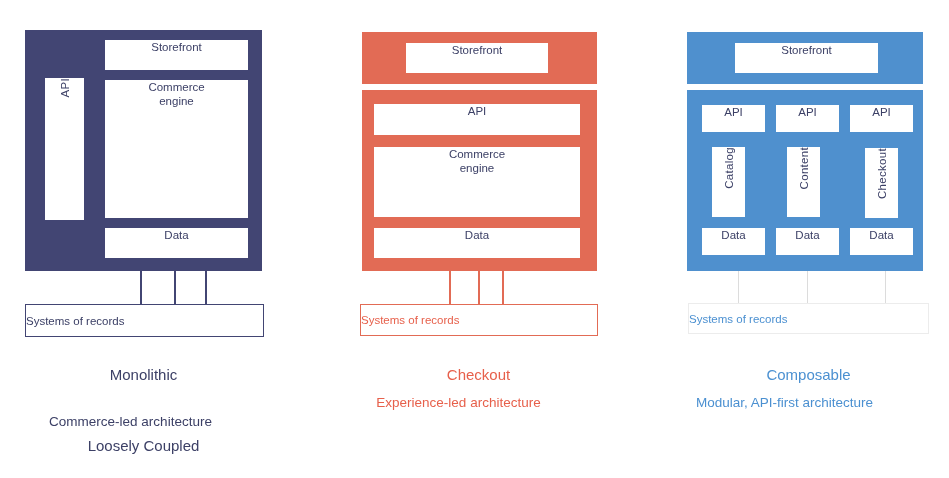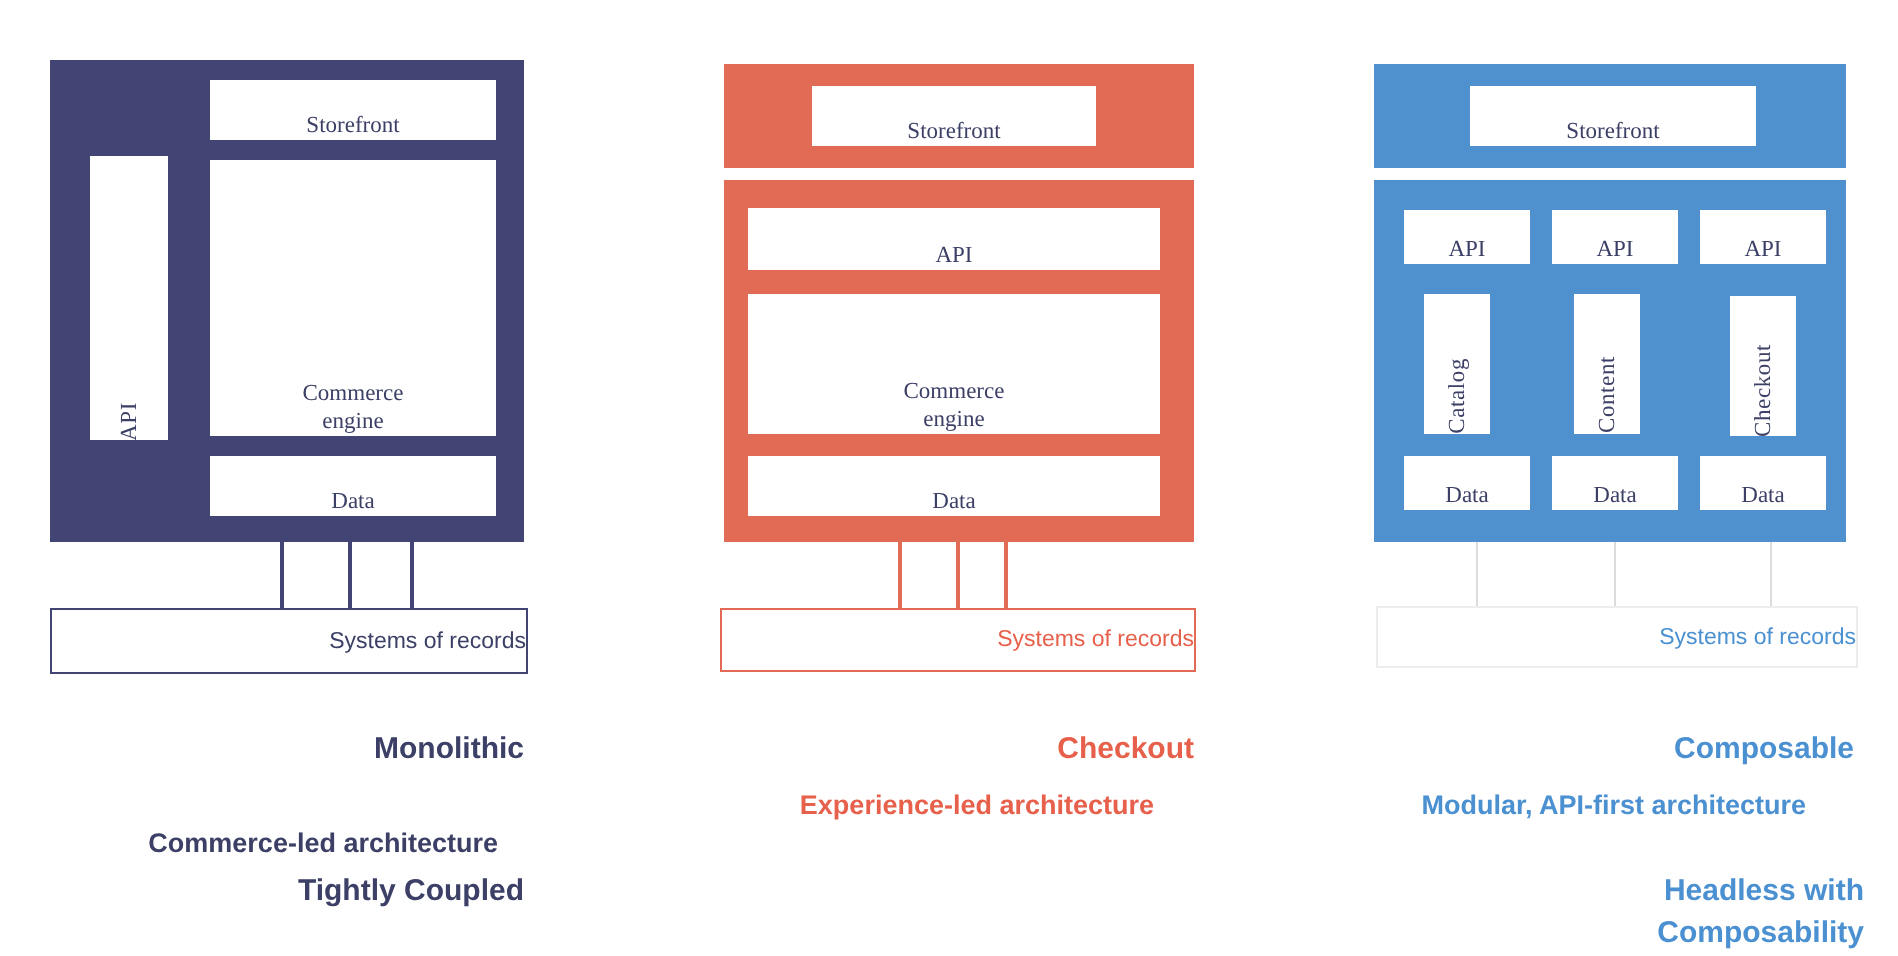--- a/index.html
+++ b/index.html
@@ -12,37 +12,37 @@
   .stage{
     position:relative; width:949px; height:478px; background:#ffffff;
     font-family:"Liberation Sans", sans-serif; overflow:hidden;
   }
   .abs{position:absolute;}
   .fill-navy{background:var(--navy);}
   .fill-coral{background:var(--coral);}
   .fill-blue{background:var(--blue);}
   .box{
     position:absolute; background:#ffffff; display:flex;
-    align-items:flex-end; justify-content:center; text-align:center;
-    color:var(--navy-text); font-size:11.5px; line-height:14px;font-family:Liberation Serif, serif;
+    align-items:flex-start; justify-content:center; text-align:center;
+    color:var(--navy-text); font-size:11.5px; line-height:14px;
   }
   .vtext{writing-mode:vertical-rl; transform:rotate(180deg); text-orientation:mixed; letter-spacing:.3px;}
   .wrap-narrow{display:inline-block; max-width:80px;}
   .cline{position:absolute; width:1.5px;}
   .cline.navy{background:var(--navy);}
   .cline.coral{background:var(--coral);}
   .cline.gray{background:var(--gray-line); width:1px;}
   .sys{
     position:absolute; background:#ffffff; display:flex;
-    align-items:center; justify-content:flex-end; font-size:11.5px;
+    align-items:center; justify-content:flex-start; font-size:11.5px;
   }
   .sys.navy{border:1.5px solid var(--navy); color:var(--navy-text);}
   .sys.coral{border:1.5px solid var(--coral); color:var(--coral-text);}
   .sys.gray{border:1px solid var(--gray-border); color:var(--blue-text);}
-  .lbl{position:absolute; text-align:right; font-weight:700;}
+  .lbl{position:absolute; text-align:center; font-weight:400;}
   .lbl.title{font-size:15px;}
   .lbl.subtitle{font-size:13.5px;}
   .lbl.coupling{font-size:15px; line-height:21px;}
   .t-navy{color:var(--navy-text);}
   .t-coral{color:var(--coral-text);}
   .t-blue{color:var(--blue-text);}
   .wrap-mid{display:inline-block; max-width:170px;}
   .wrap-right{display:inline-block; max-width:135px;}
 </style>
 </head>
@@ -70,21 +70,21 @@
   <div class="sys navy" style="left:25px; top:304px; width:237px; height:31px;">
     <span>Systems of records</span>
   </div>
   <div class="lbl title t-navy" style="left:25px; top:366px; width:237px;">
     <span>Monolithic</span>
   </div>
   <div class="lbl subtitle t-navy" style="left:12px; top:414px; width:237px;">
     <span>Commerce-led architecture</span>
   </div>
   <div class="lbl coupling t-navy" style="left:25px; top:435px; width:237px;">
-    <span>Tightly Coupled</span>
+    <span>Loosely Coupled</span>
   </div>
 
   <div class="abs fill-coral" style="left:362px; top:32px; width:235px; height:52px;">
     <div class="box" style="left:44px; top:11px; width:142px; height:30px;">
       <span>Storefront</span>
     </div>
   </div>
   <div class="abs fill-coral" style="left:362px; top:90px; width:235px; height:181px;">
     <div class="box" style="left:12px; top:14px; width:206px; height:31px;">
       <span>API</span>
@@ -151,17 +151,14 @@
   <div class="cline gray" style="left:885px; top:271px; height:32px;"></div>
   <div class="sys gray" style="left:688px; top:303px; width:239px; height:29px;">
     <span>Systems of records</span>
   </div>
   <div class="lbl title t-blue" style="left:690px; top:366px; width:237px;">
     <span>Composable</span>
   </div>
   <div class="lbl subtitle t-blue" style="left:666px; top:395px; width:237px;">
     <span>Modular, API-first architecture</span>
   </div>
-  <div class="lbl coupling t-blue" style="left:695px; top:435px; width:237px;">
-    <span class="wrap-right">Headless with Composability</span>
-  </div>
 
 </div>
 
 </body></html>

